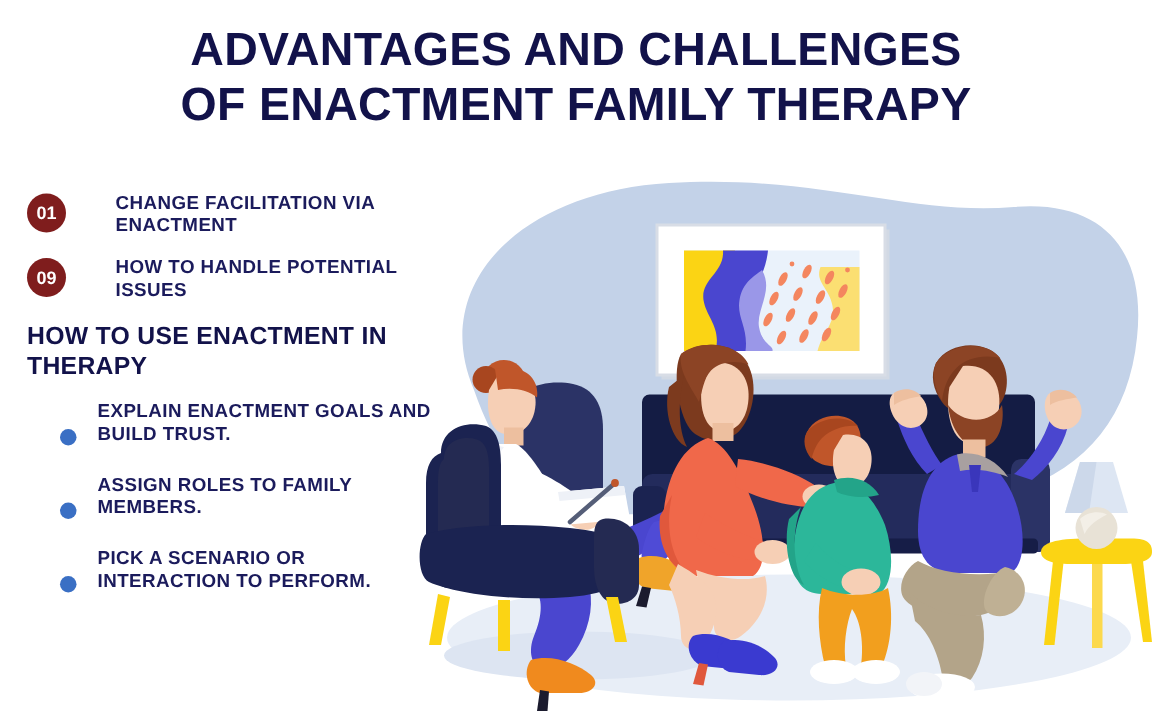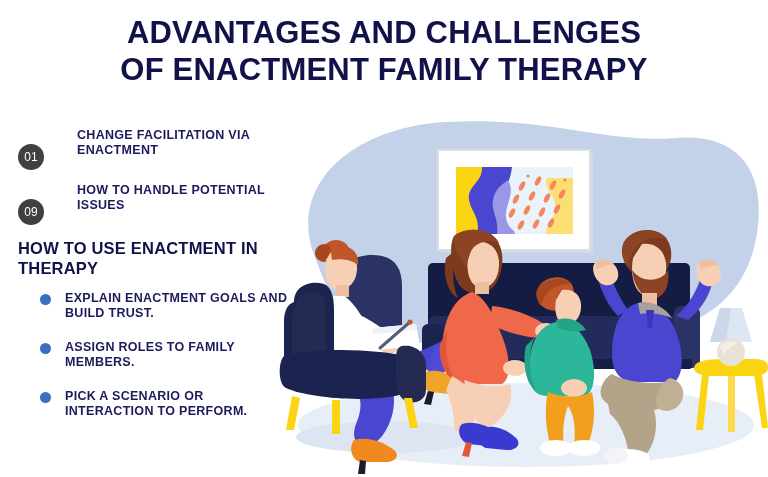--- a/index.html
+++ b/index.html
@@ -54,28 +54,28 @@
   .num-item {
     display: flex;
     align-items: flex-start;
     margin-bottom: 13px;
   }
   .num-badge {
     flex: 0 0 auto;
     width: 26px;
     height: 26px;
     border-radius: 50%;
-    background: #404040;
+    background: #7f1d1d;
     color: #ffffff;
     font-size: 12px;
-    font-weight: normal;
+    font-weight: bold;
     display: flex;
     align-items: center;
     justify-content: center;
-    margin-top: 16px;
+    margin-top: 1px;
   }
   .num-text {
     margin-left: 33px;
     font-size: 12.5px;
     font-weight: bold;
     line-height: 15px;
     color: #1b1b5c;
     letter-spacing: 0.3px;
     text-transform: uppercase;
   }
@@ -88,21 +88,21 @@
     color: #12124a;
     letter-spacing: 0.2px;
     text-transform: uppercase;
   }
 
   .bullets {
     margin-top: 13px;
   }
   .bullet-item {
     display: flex;
-    align-items: flex-start;
+    align-items: flex-end;
     margin-bottom: 19px;
   }
   .bullet-dot {
     flex: 0 0 auto;
     width: 11px;
     height: 11px;
     border-radius: 50%;
     background: #3a6fc4;
     margin-top: 3px;
     margin-left: 22px;

